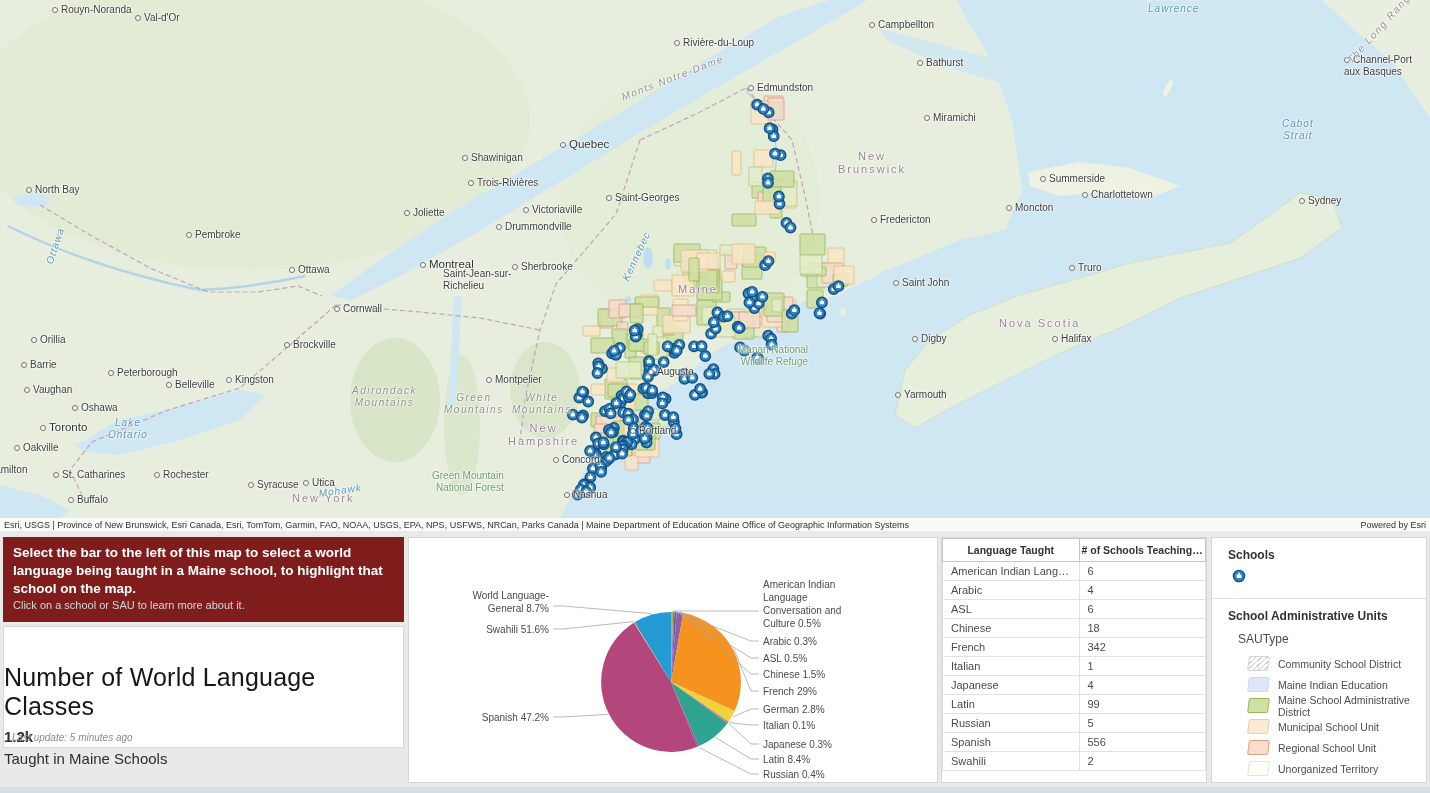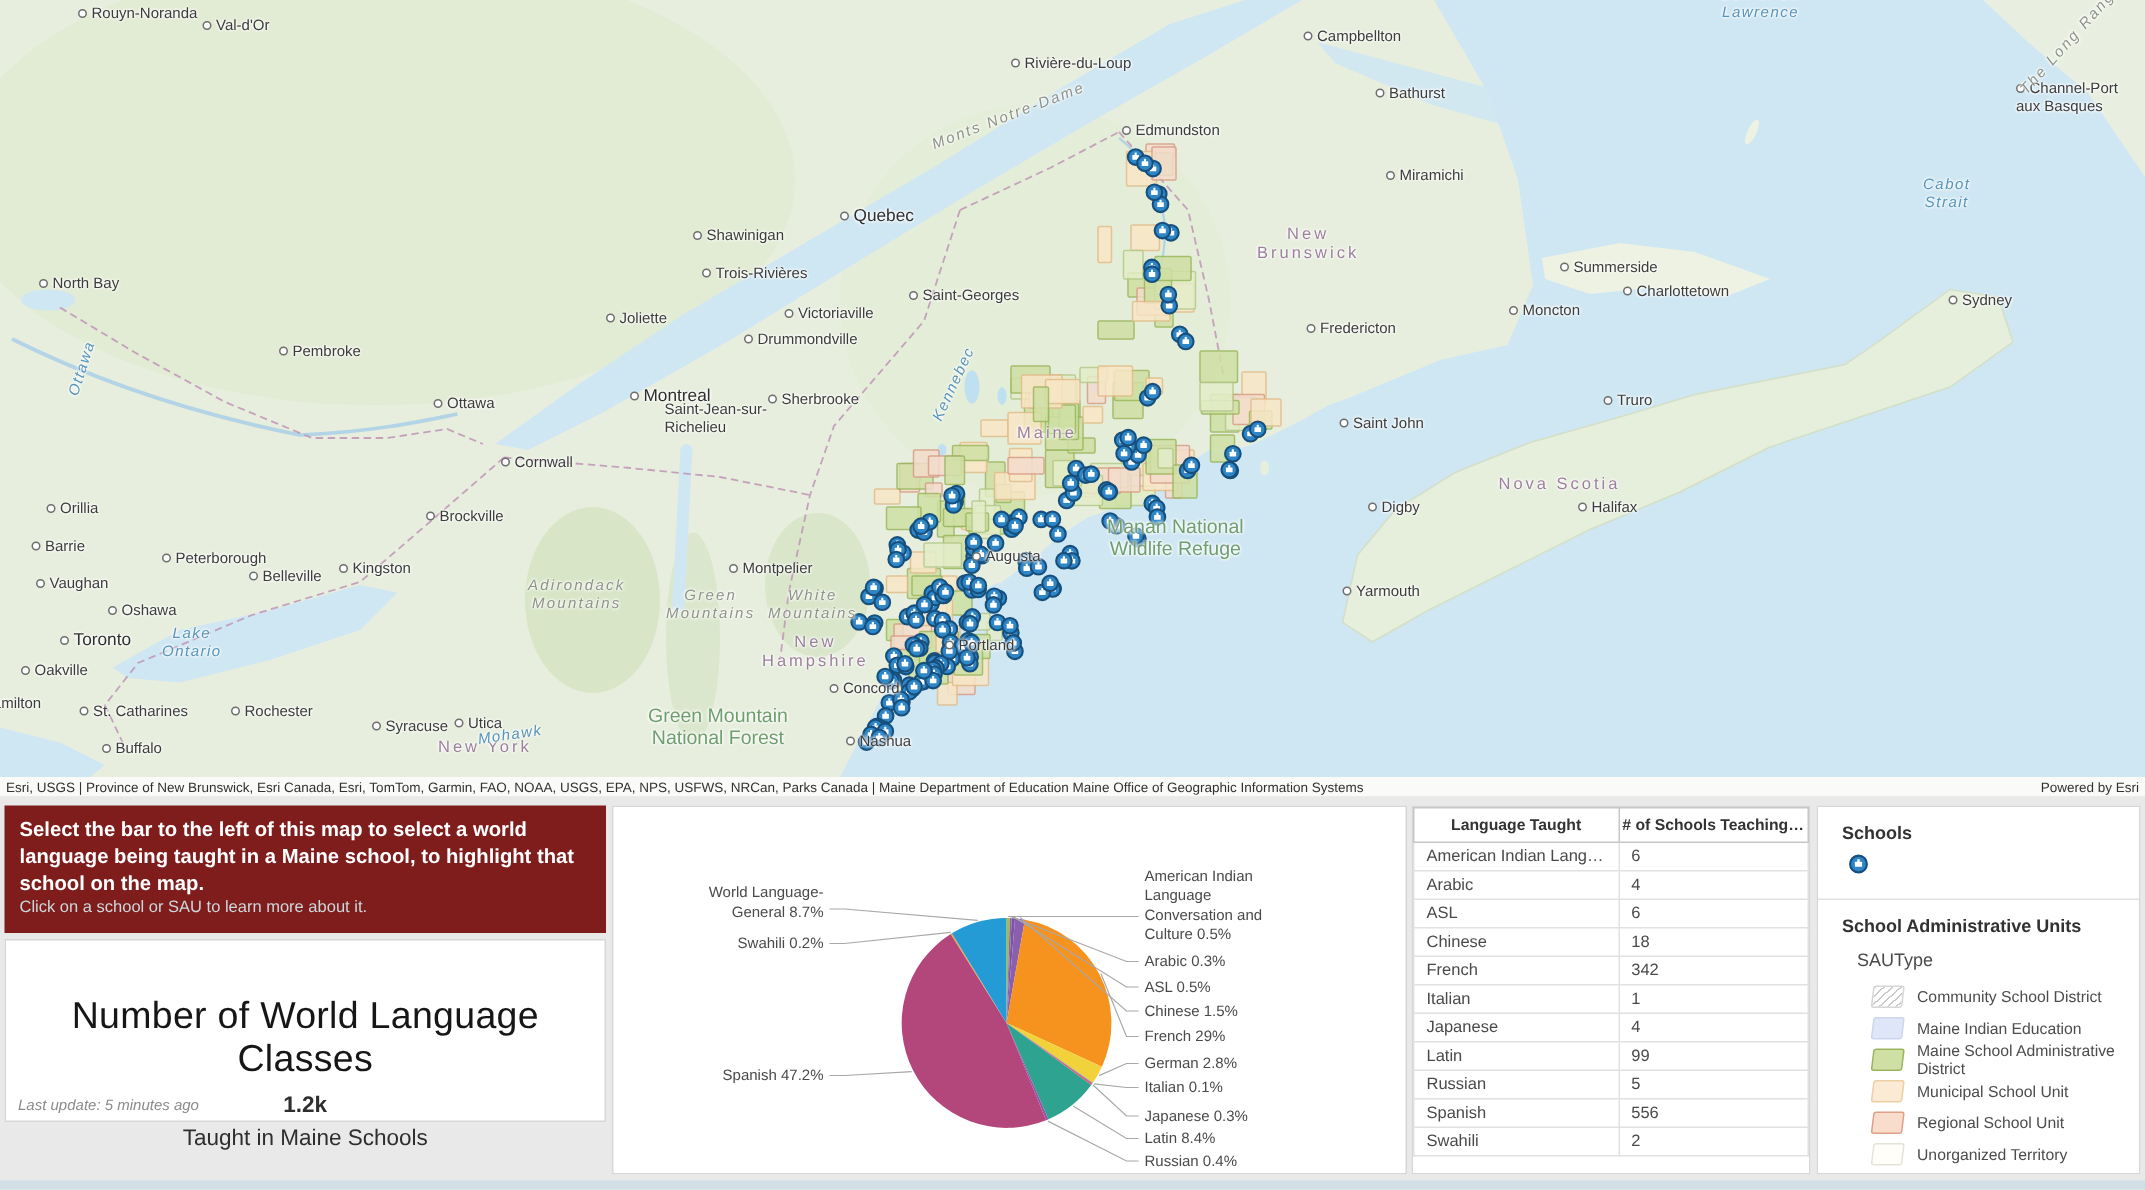--- a/index.html
+++ b/index.html
@@ -8,37 +8,37 @@
   #map{position:absolute;top:0;left:0;width:1430px;height:531px;background:#e7eedd;overflow:hidden;}
   #map-svg-wrap, #map-svg-wrap svg{position:absolute;top:0;left:0;width:1430px;height:518px;}
   #map-labels{position:absolute;top:0;left:0;width:1430px;height:518px;pointer-events:none;}
   .mlabel{position:absolute;white-space:pre-line;line-height:1.15;width:max-content;
     text-shadow:0 0 2px #fff,0 0 2px #fff,0 0 3px #fff;}
   .city{font-size:10px;color:#3c3c3c;}
   .citylg{font-size:11.5px;color:#2e2e2e;}
   .state{font-size:11px;color:#9c7f9c;letter-spacing:2px;text-align:center;}
   .water{font-size:10px;color:#5794ba;font-style:italic;text-align:center;letter-spacing:1px;}
   .terr{font-size:10px;color:#8f9288;font-style:italic;text-align:center;letter-spacing:1.5px;}
-  .forest{font-size:13px;color:#6f9e6f;text-align:center;}
+  .forest{font-size:10px;color:#6f9e6f;text-align:right;}
   .mdot{display:inline-block;width:4px;height:4px;border:1px solid #6e6e6e;border-radius:50%;
     background:#fefefe;margin-right:3px;vertical-align:middle;}
   #attribution{position:absolute;left:0;right:0;bottom:0;height:13px;background:rgba(255,255,255,.78);
     font-size:9px;color:#323232;display:flex;justify-content:space-between;align-items:center;
     padding:0 4px;white-space:nowrap;overflow:hidden;}
   
   #bottom{position:absolute;top:531px;left:0;width:1430px;height:262px;background:#e9e9e9;}
   #bottom-strip{position:absolute;left:0;bottom:0;width:100%;height:6px;background:#d2dfe7;}
   .panel{position:absolute;background:#fff;border:1px solid #d7d7d7;box-sizing:border-box;}
   
   #info-box{left:3px;top:6px;width:401px;height:85px;background:#7f1d1d;border:none;
     color:#fff;padding:7px 10px;}
   .info-head{font-weight:bold;font-size:13.5px;line-height:1.32;}
   .info-sub{font-size:11px;color:#ccd9dc;margin-top:2px;}
   
-  #indicator{left:3px;top:95px;width:401px;height:122px;text-align:center;}
+  #indicator{left:3px;top:95px;width:401px;height:122px;}
   .ind-title{font-size:25px;color:#161616;margin-top:36px;font-weight:500;letter-spacing:.2px;}
   .ind-value{font-size:15px;font-weight:bold;color:#2e2e2e;margin-top:7px;}
   .ind-sub{font-size:15px;color:#2e2e2e;margin-top:5px;font-weight:500;}
   .ind-update{position:absolute;left:8px;bottom:4px;font-size:10px;font-style:italic;color:#8a8a8a;}
   
   #pie-panel{left:408px;top:6px;width:530px;height:246px;}
   .panel-title{font-size:13px;font-weight:bold;color:#333;padding:9px 0 0 12px;}
   #pie-area{position:absolute;top:0;left:0;width:100%;height:100%;}
   #pie-area svg{position:absolute;top:0;left:0;}
   .plabel{position:absolute;font-size:10px;color:#4a4a4a;line-height:1.3;}
@@ -1233,21 +1233,21 @@
         <div class="plabel" style="top: 97px; left: 354px; width: 150px;">Arabic 0.3%</div>
         <div class="plabel" style="top: 114px; left: 354px; width: 150px;">ASL 0.5%</div>
         <div class="plabel" style="top: 130px; left: 354px; width: 150px;">Chinese 1.5%</div>
         <div class="plabel" style="top: 147px; left: 354px; width: 150px;">French 29%</div>
         <div class="plabel" style="top: 165px; left: 354px; width: 150px;">German 2.8%</div>
         <div class="plabel" style="top: 181px; left: 354px; width: 150px;">Italian 0.1%</div>
         <div class="plabel" style="top: 200px; left: 354px; width: 150px;">Japanese 0.3%</div>
         <div class="plabel" style="top: 215px; left: 354px; width: 150px;">Latin 8.4%</div>
         <div class="plabel" style="top: 230px; left: 354px; width: 150px;">Russian 0.4%</div>
         <div class="plabel" style="top: 173px; left: 40px; width: 100px; text-align: right;">Spanish 47.2%</div>
-        <div class="plabel" style="top: 85px; left: 40px; width: 100px; text-align: right;">Swahili 0.2%</div>
+        <div class="plabel" style="top: 85px; left: 40px; width: 100px; text-align: right;">Swahili 51.6%</div>
         <div class="plabel" style="top: 51px; left: 62px; width: 78px; text-align: right;">World Language- General 8.7%</div>
       </div>
   </div>
 
   <div id="table-panel" class="panel">
     <table>
       <thead>
         <tr>
           <th style="width:50%">Language Taught</th>
           <th># of Schools Teaching Langu...</th>

